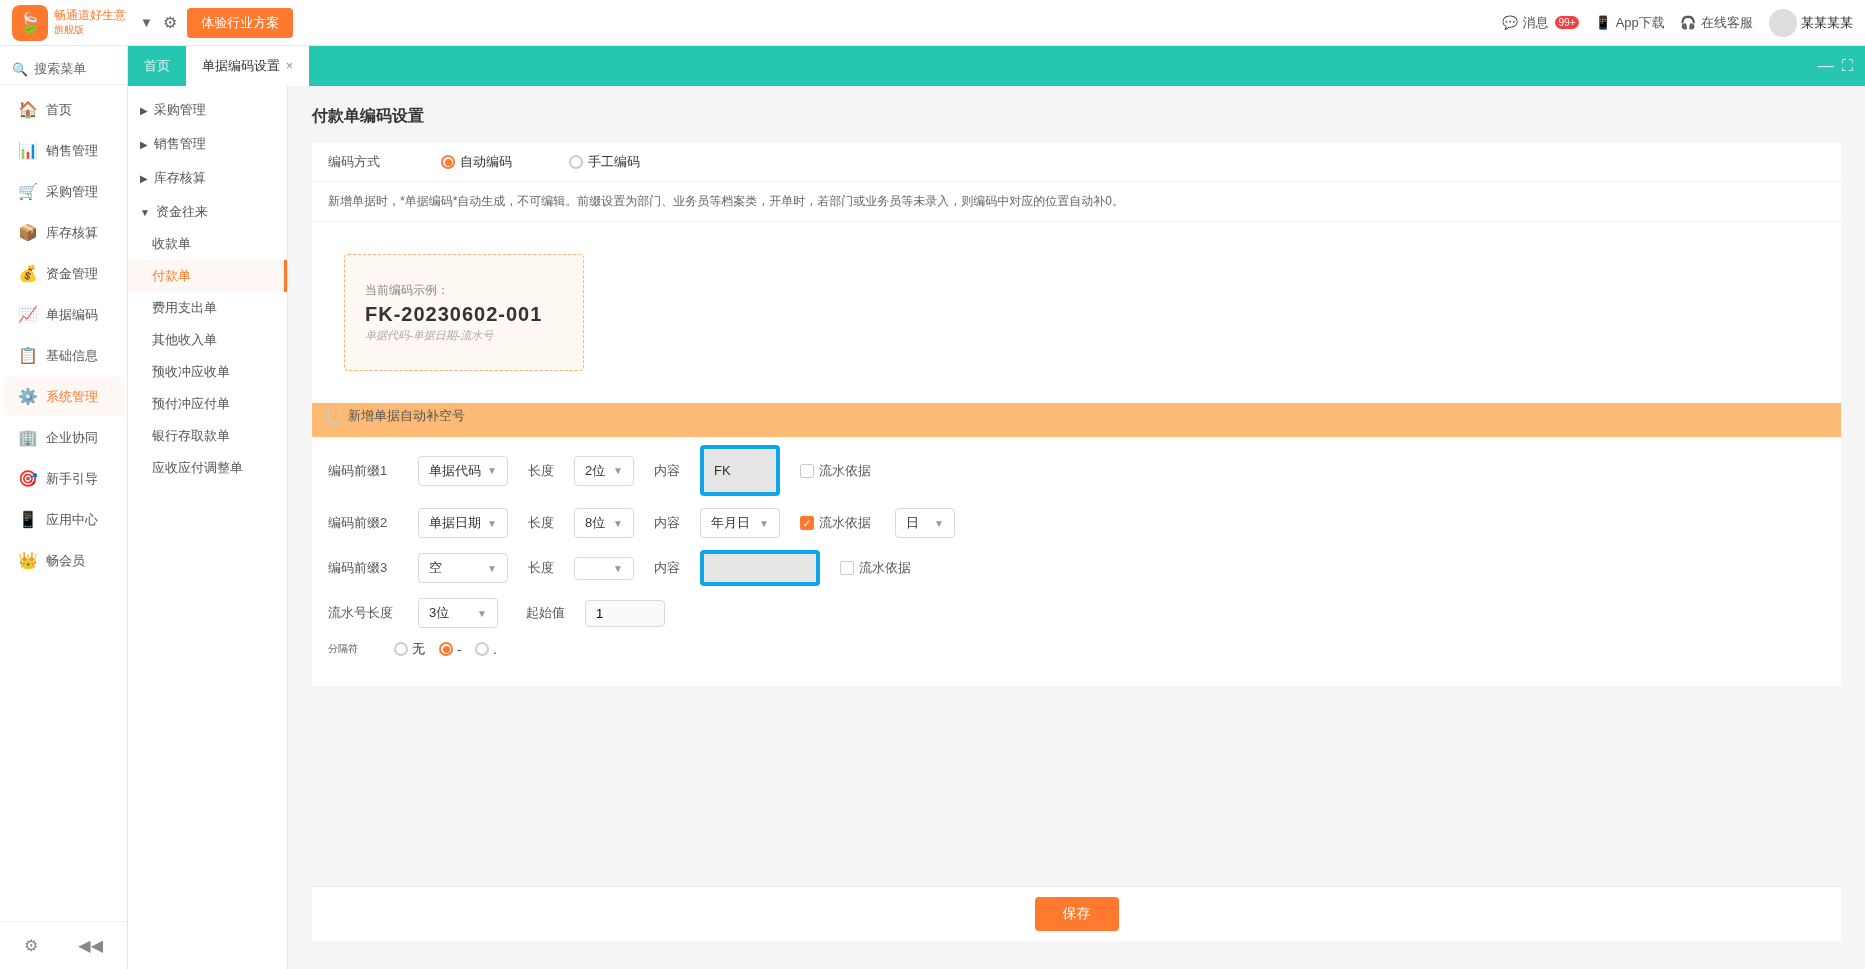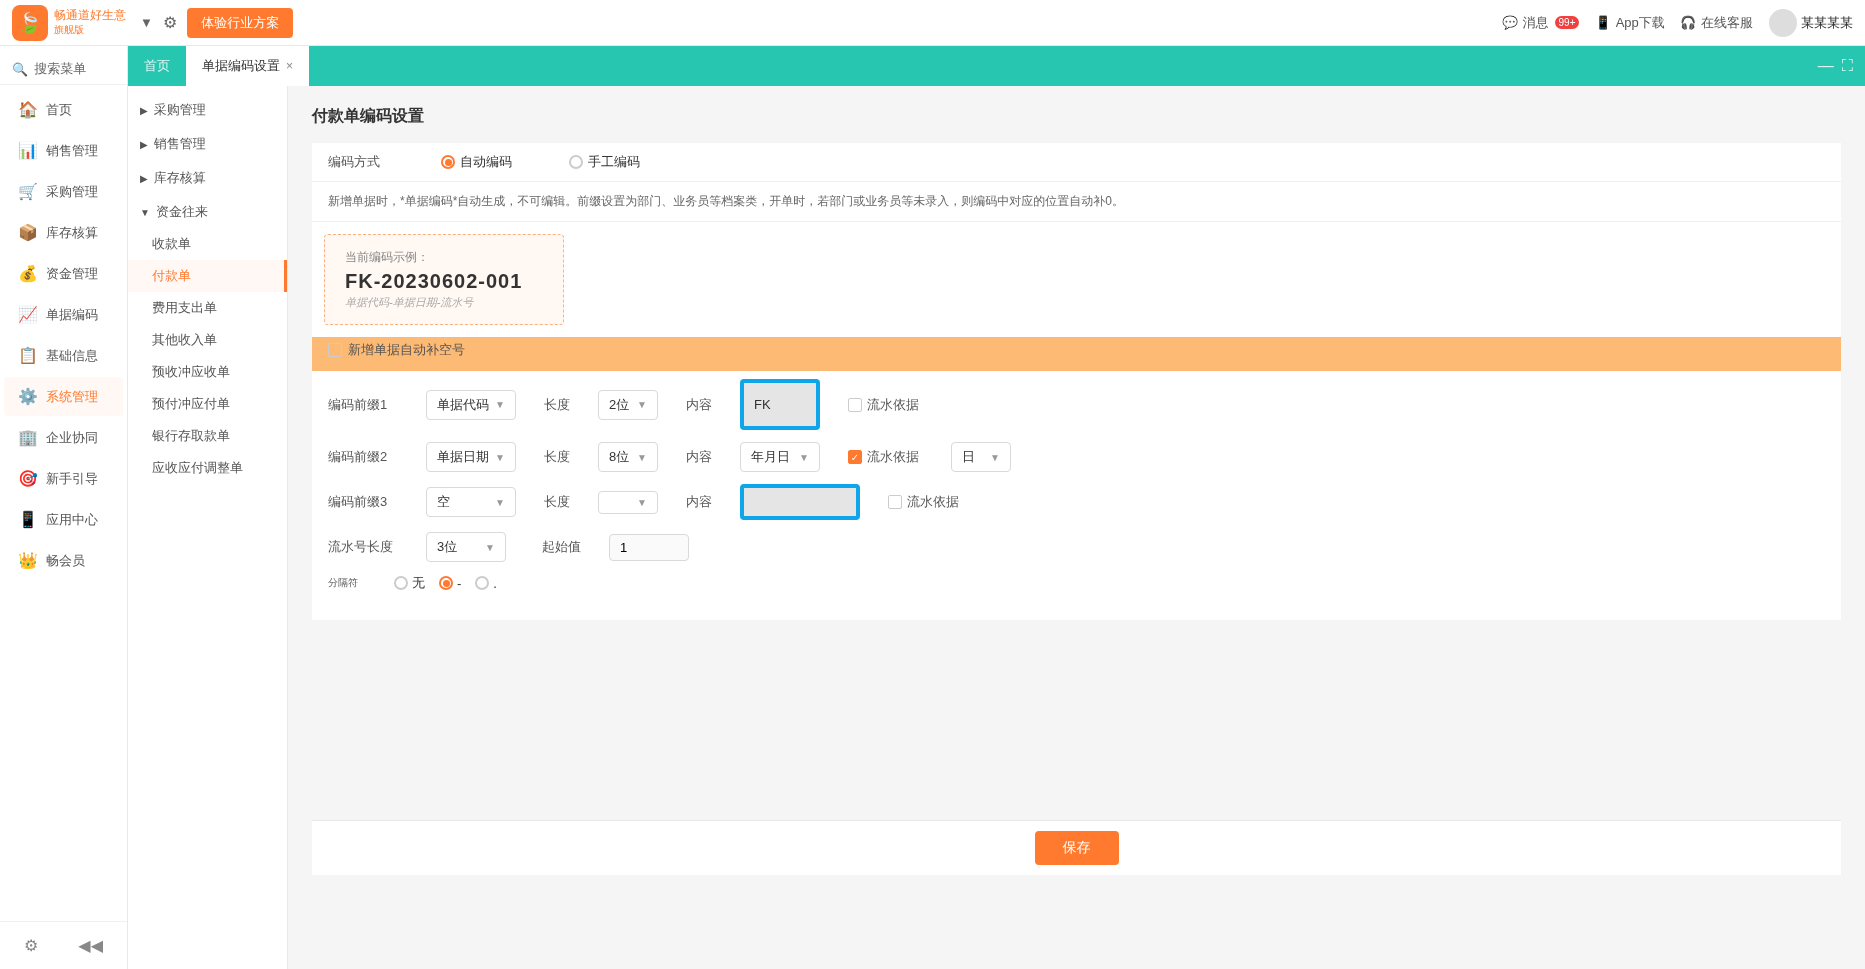--- a/index.html
+++ b/index.html
@@ -313,23 +313,23 @@
       line-height: 1.6;
       background: #fff;
       border-bottom: 1px solid #f0f0f0;
     }
 
     
     .preview-box {
       border: 1.5px dashed #ffb07a;
       background: #fff8f3;
       border-radius: 4px;
-      padding: 14px 20px;
+      padding: 27px 20px;
       display: inline-block;
-      margin: 12px;
+      margin: 32px;
       min-width: 240px;
     }
     .preview-label {
       font-size: 12px;
       color: #888;
       margin-bottom: 4px;
     }
     .preview-code {
       font-size: 20px;
       font-weight: 600;
@@ -362,21 +362,21 @@
     }
 
     
     .config-section {
       background: #fff;
       padding: 8px 16px 16px;
     }
     .config-row {
       display: flex;
       align-items: center;
-      gap: 28px;
+      gap: 20px;
       margin-bottom: 12px;
     }
     .config-label {
       font-size: 13px;
       color: #555;
       width: 70px;
       flex-shrink: 0;
     }
     .config-select {
       display: flex;

